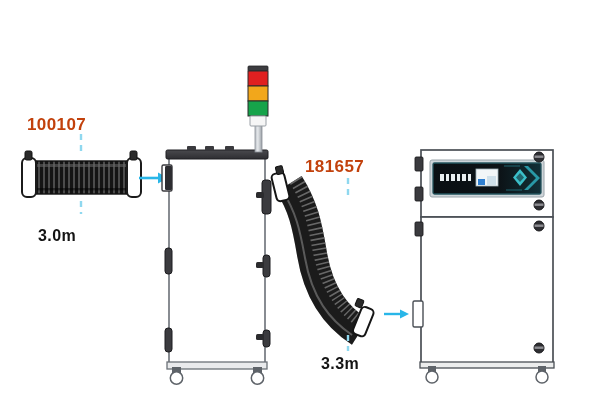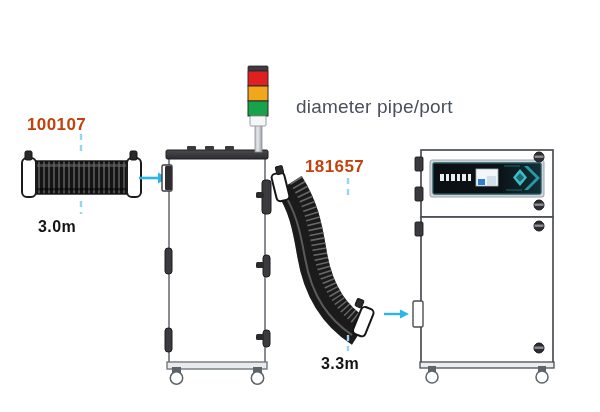--- a/index.html
+++ b/index.html
@@ -44,21 +44,21 @@
     font-size: 16px;
     color: #141414;
     letter-spacing: 0.4px;
   }
   .note-label {
     font-size: 19px;
     color: #4a4f5e;
     letter-spacing: 0.2px;
   }
   #label-100107 { left: 27px; top: 115px; }
-  #label-30m    { left: 38px; top: 218px; }
+  #label-30m    { left: 38px; top: 227px; }
   #label-100105 { left: 305px; top: 157px; }
   #label-20m    { left: 321px; top: 355px; }
   #note-connect { left: 296px; top: 74px; }
 </style>
 </head>
 <body>
 
 <div id="diagram-root">
 
   <svg id="diagram-svg" viewBox="0 0 600 412">
@@ -269,15 +269,15 @@
   </svg>
 
   <div class="txt part-label" id="label-100107">100107</div>
 
   <div class="txt len-label" id="label-30m">3.0m</div>
 
   <div class="txt part-label" id="label-100105">181657</div>
 
   <div class="txt len-label" id="label-20m">3.3m</div>
 
-  <div class="txt note-label" id="note-connect"><br><span>diameter pipe/port</span></div>
+  <div class="txt note-label" id="note-connect"><br></div>
 
 </div>
 
 </body></html>

